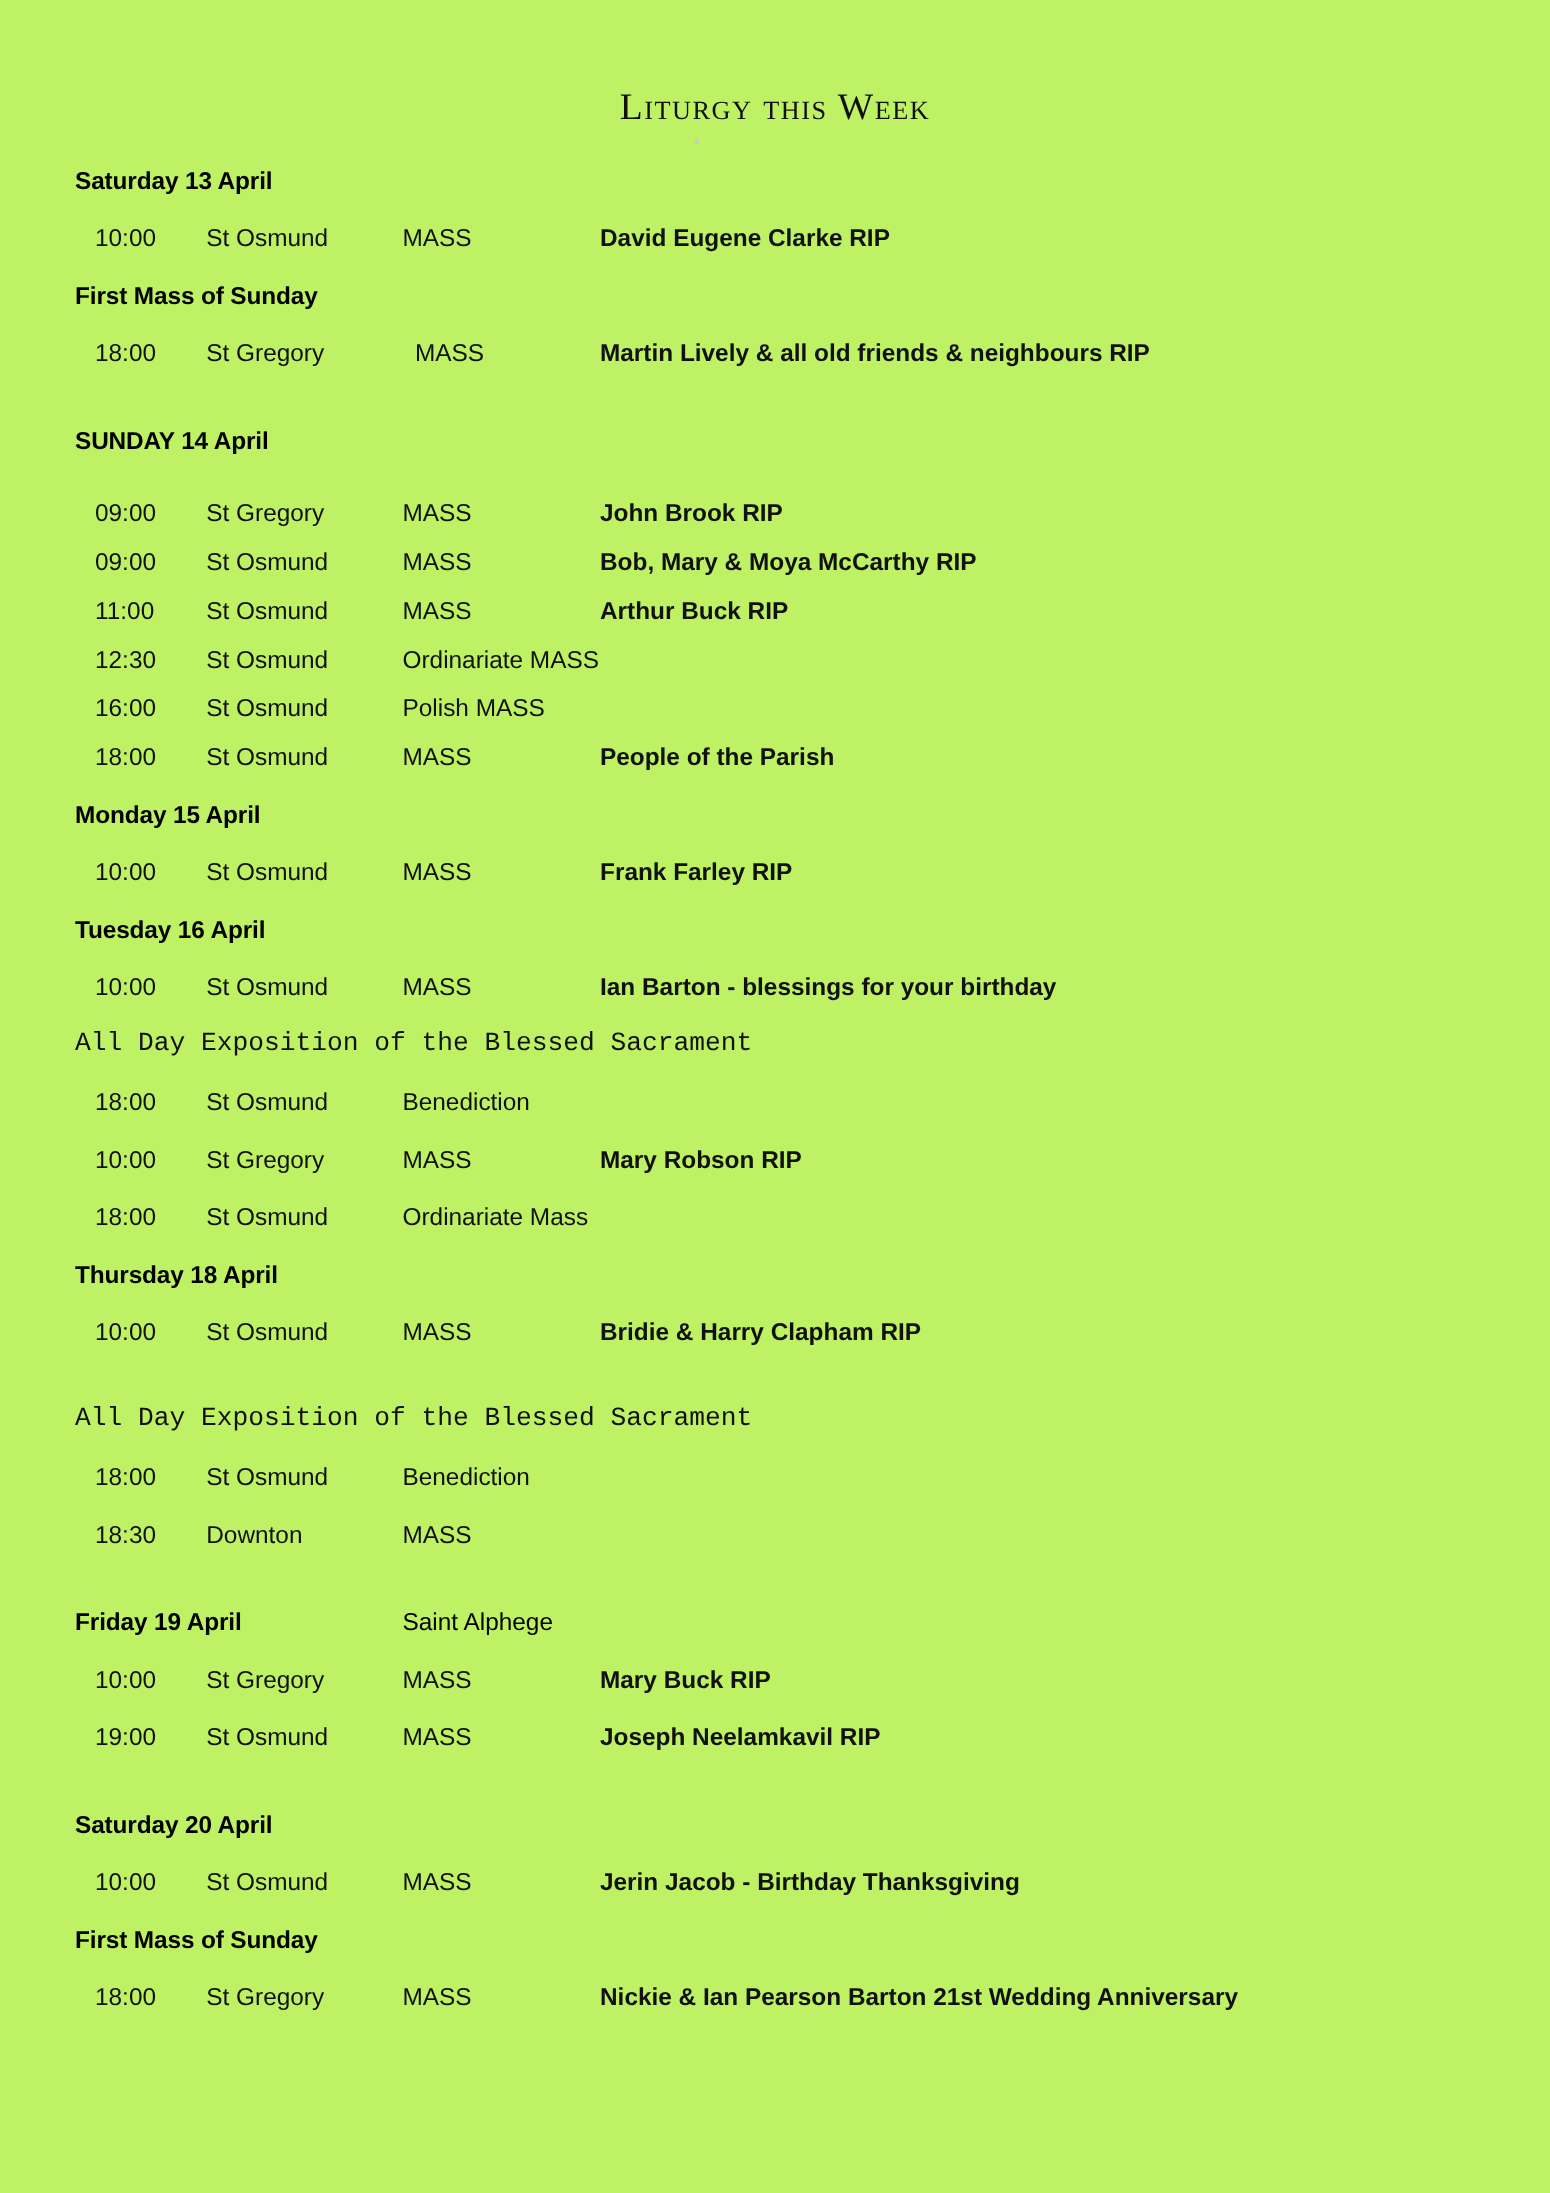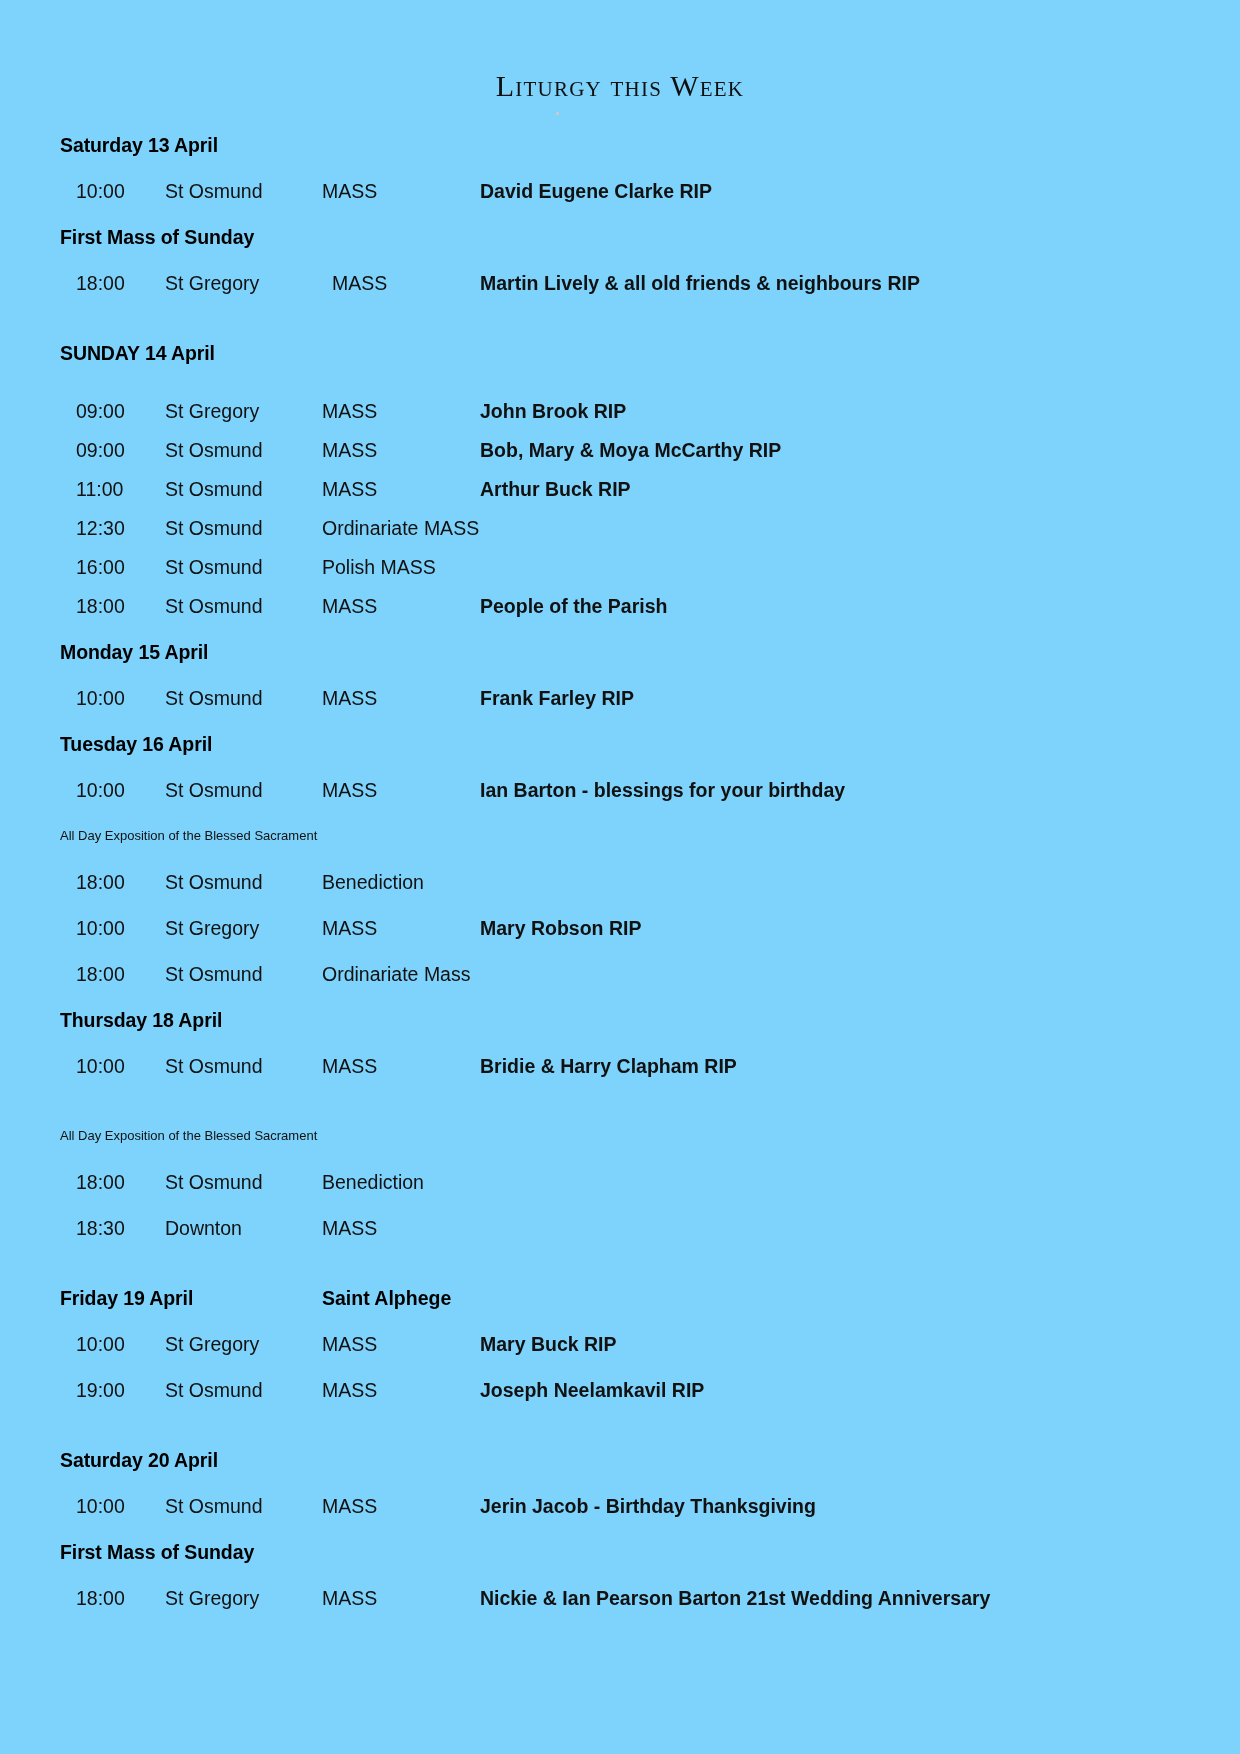--- a/index.html
+++ b/index.html
@@ -4,21 +4,21 @@
 <style>
   html, body {
     margin: 0;
     padding: 0;
     background: #ffffff;
   }
   .page {
     position: relative;
     width: 1240px;
     height: 1754px;
-    background: #7dd3fc;
+    background: #bef264;
     margin: 0 auto;
     overflow: hidden;
     font-family: "Liberation Sans", sans-serif;
     color: #000000;
   }
 
   
   .doc-title {
     position: absolute;
     left: 0;
@@ -85,31 +85,32 @@
     font-weight: 700;
     letter-spacing: -0.1px;
     color: #000000;
   }
   .feast {
     position: absolute;
     left: 262px;
     top: 0;
     font-size: 19.5px;
     line-height: 26px;
-    font-weight: 700;
+    font-weight: 400;
     color: #000000;
   }
   .note {
     position: absolute;
     left: 0px;
     top: 0;
-    font-size: 13px;
+    font-size: 21px;
     line-height: 26px;
     font-weight: 400;
     color: #111111;
+    font-family: Liberation Mono, monospace;
   }
 </style>
 </head>
 <body>
 
 <div class="page">
 
   <div class="doc-title">Liturgy this Week</div>
   <div class="title-dot"></div>
 

